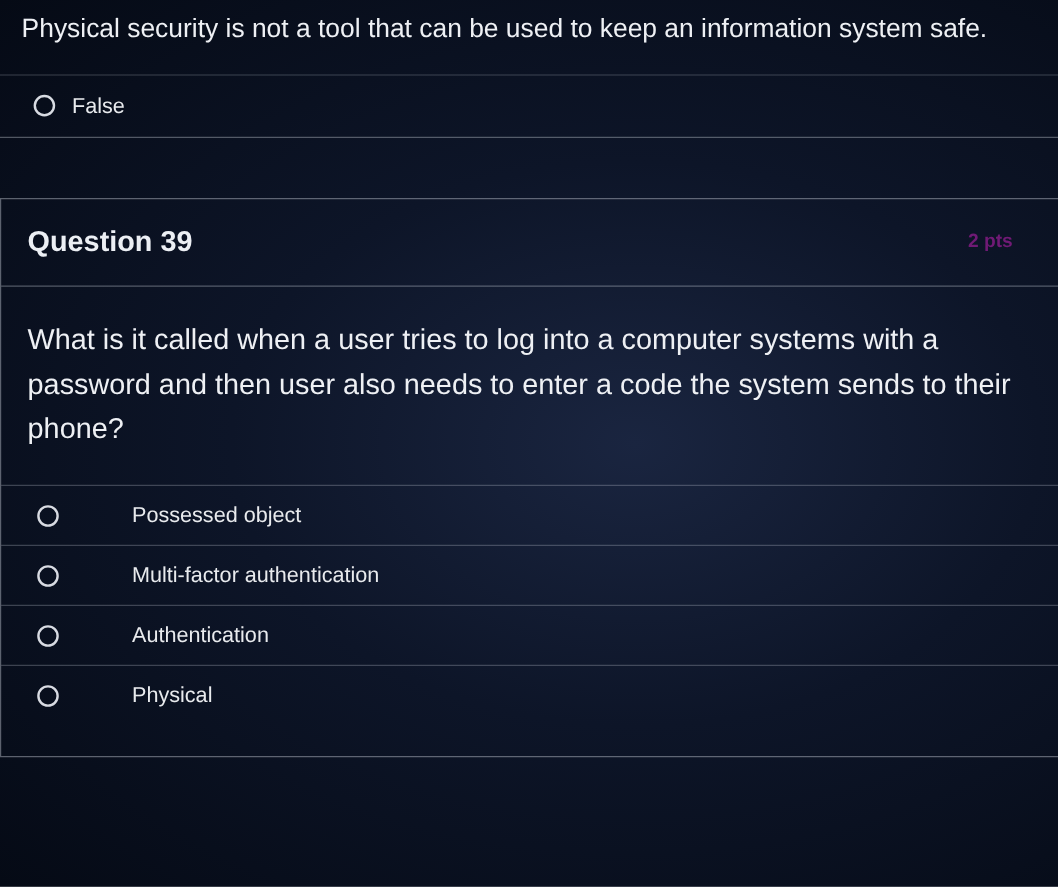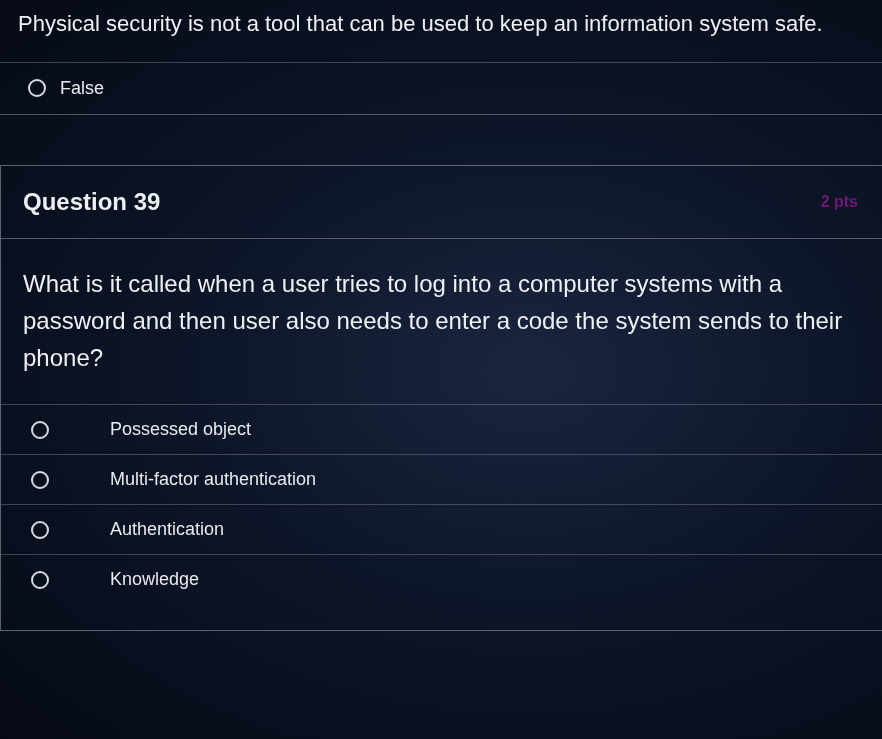--- a/index.html
+++ b/index.html
@@ -56,21 +56,21 @@
     }
     .question-card {
       border: 1px solid rgba(220, 225, 235, 0.4);
       border-right: none;
       margin-right: 0;
     }
     .question-header {
       display: flex;
       justify-content: space-between;
       align-items: center;
-      padding: 22px 24px 22px 22px;
+      padding: 22px 38px 22px 22px;
       border-bottom: 1px solid rgba(220, 225, 235, 0.35);
     }
     .question-title {
       font-size: 24px;
       font-weight: 700;
       color: #eceff4;
     }
     .points {
       font-size: 16px;
       font-weight: 600;
@@ -123,17 +123,17 @@
     <div class="option-row">
       <span class="radio"></span>
       <span class="option-label">Multi-factor authentication</span>
     </div>
     <div class="option-row">
       <span class="radio"></span>
       <span class="option-label">Authentication</span>
     </div>
     <div class="option-row">
       <span class="radio"></span>
-      <span class="option-label">Knowledge</span>
+      <span class="option-label">Physical</span>
     </div>
   </div>
   <div class="bottom-pad"></div>
 </div>
 
 </body></html>

